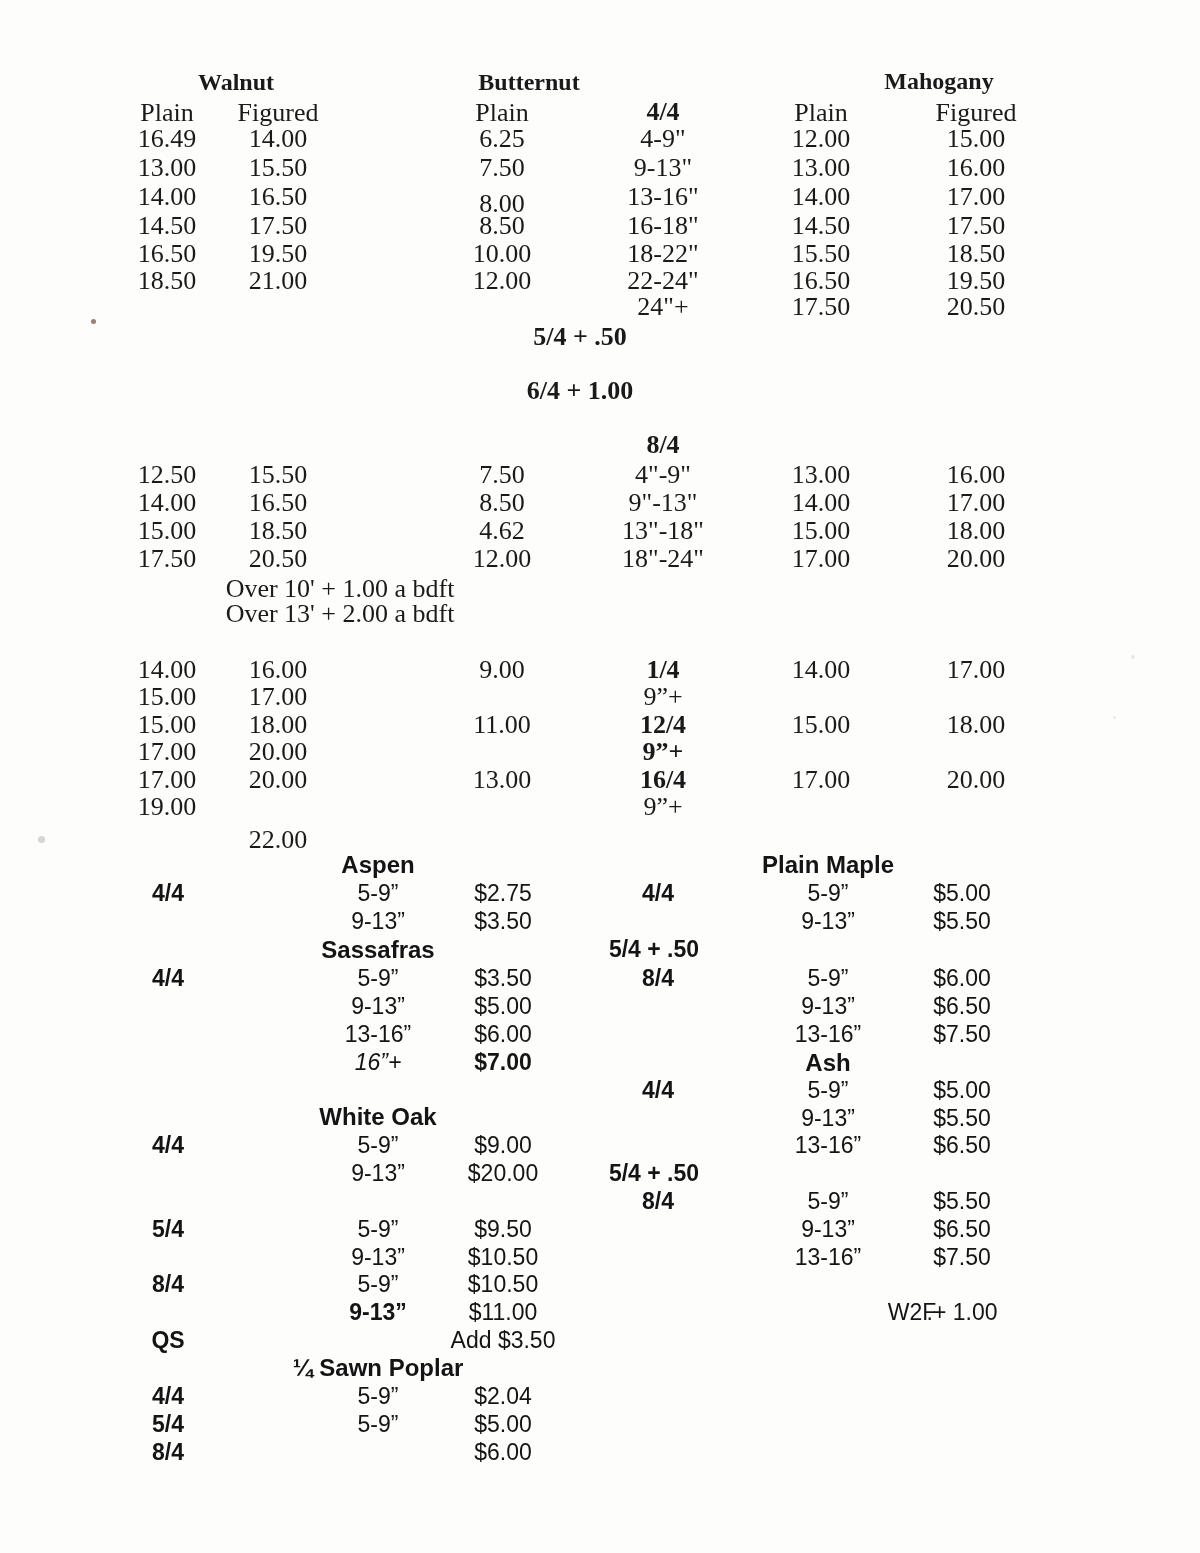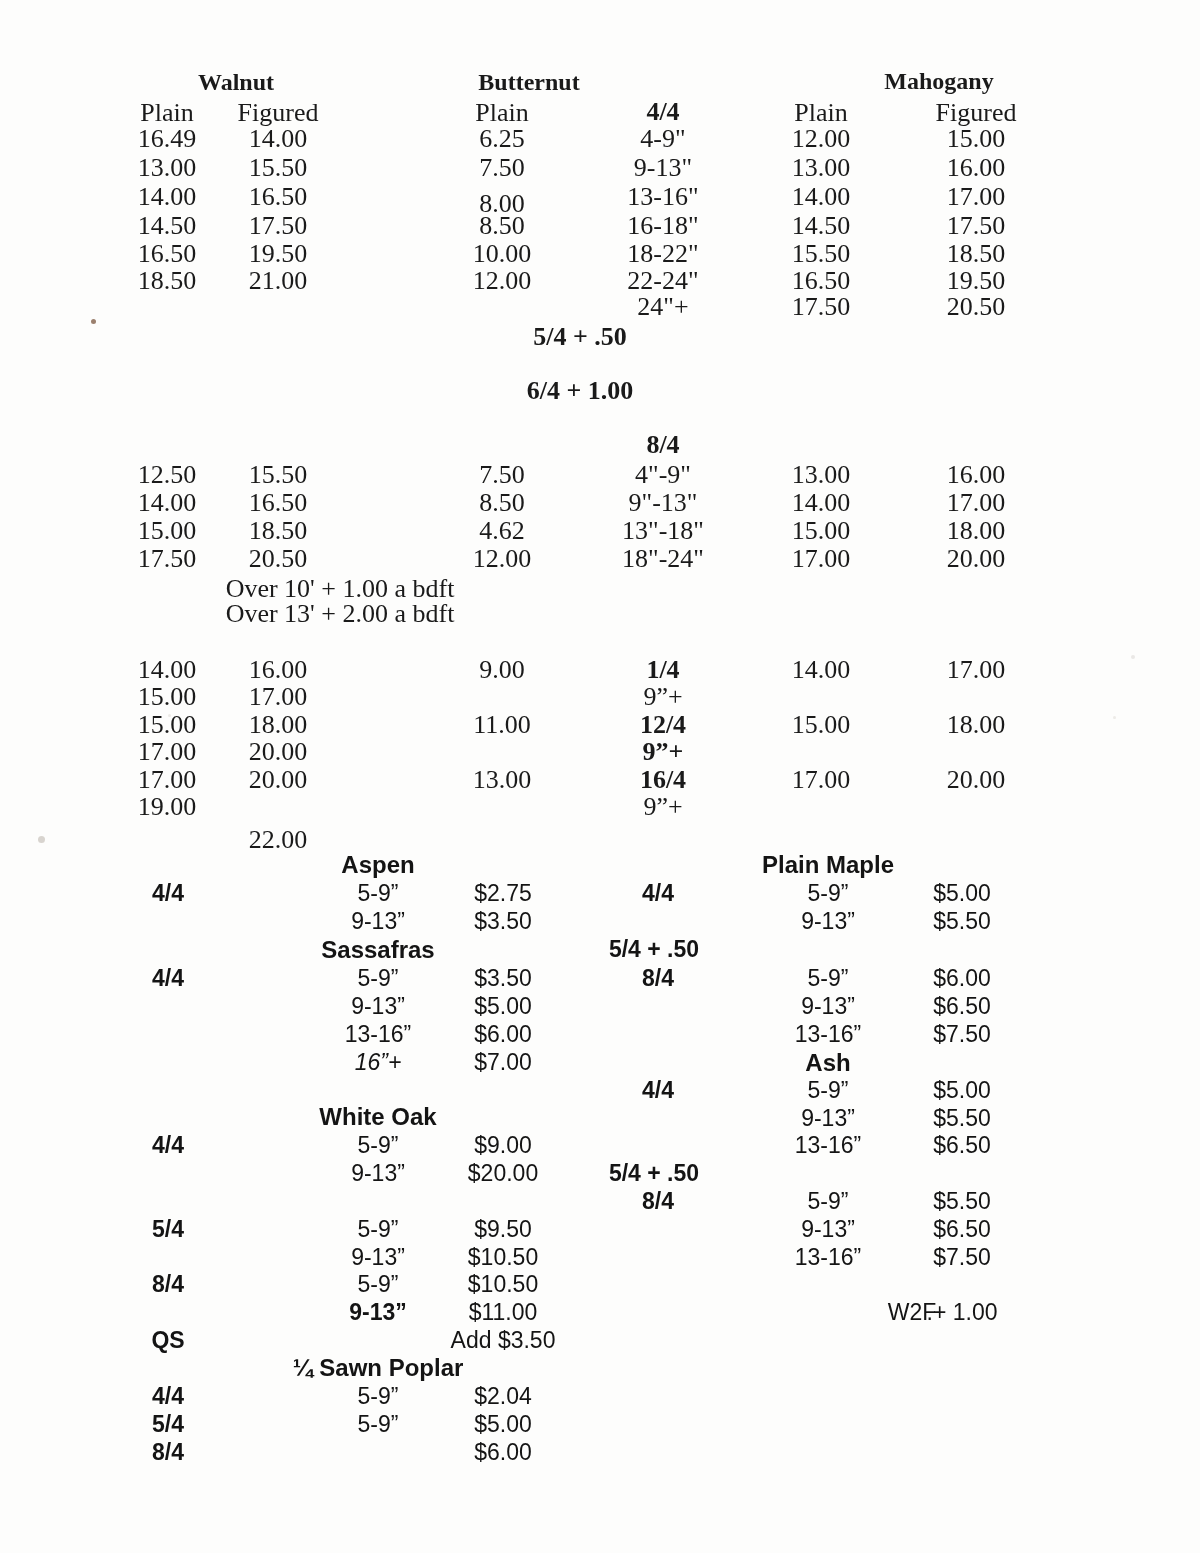--- a/index.html
+++ b/index.html
@@ -190,21 +190,21 @@
     <div class="cell ctr sans" style="left: 503px; top: 910px;">$3.50</div>
     <div class="cell ctr sans hdr" style="left: 378px; top: 938px;">Sassafras</div>
     <div class="cell ctr sans bold bold" style="left: 168px; top: 967px;">4/4</div>
     <div class="cell ctr sans" style="left: 378px; top: 967px;">5-9”</div>
     <div class="cell ctr sans" style="left: 503px; top: 967px;">$3.50</div>
     <div class="cell ctr sans" style="left: 378px; top: 995px;">9-13”</div>
     <div class="cell ctr sans" style="left: 503px; top: 995px;">$5.00</div>
     <div class="cell ctr sans" style="left: 378px; top: 1023px;">13-16”</div>
     <div class="cell ctr sans" style="left: 503px; top: 1023px;">$6.00</div>
     <div class="cell ctr sans" style="left: 378px; top: 1051px; font-style: italic;">16”+</div>
-    <div class="cell ctr sans" style="left: 503px; top: 1051px;">$7.00</div>
+    <div class="cell ctr sans" style="left: 503px; top: 1051px; font-weight: bold;">$7.00</div>
     <div class="cell ctr sans hdr" style="left: 378px; top: 1105px;">White Oak</div>
     <div class="cell ctr sans bold bold" style="left: 168px; top: 1134px;">4/4</div>
     <div class="cell ctr sans" style="left: 378px; top: 1134px;">5-9”</div>
     <div class="cell ctr sans" style="left: 503px; top: 1134px;">$9.00</div>
     <div class="cell ctr sans" style="left: 378px; top: 1162px;">9-13”</div>
     <div class="cell ctr sans" style="left: 503px; top: 1162px;">$20.00</div>
     <div class="cell ctr sans bold bold" style="left: 168px; top: 1218px;">5/4</div>
     <div class="cell ctr sans" style="left: 378px; top: 1218px;">5-9”</div>
     <div class="cell ctr sans" style="left: 503px; top: 1218px;">$9.50</div>
     <div class="cell ctr sans" style="left: 378px; top: 1246px;">9-13”</div>

